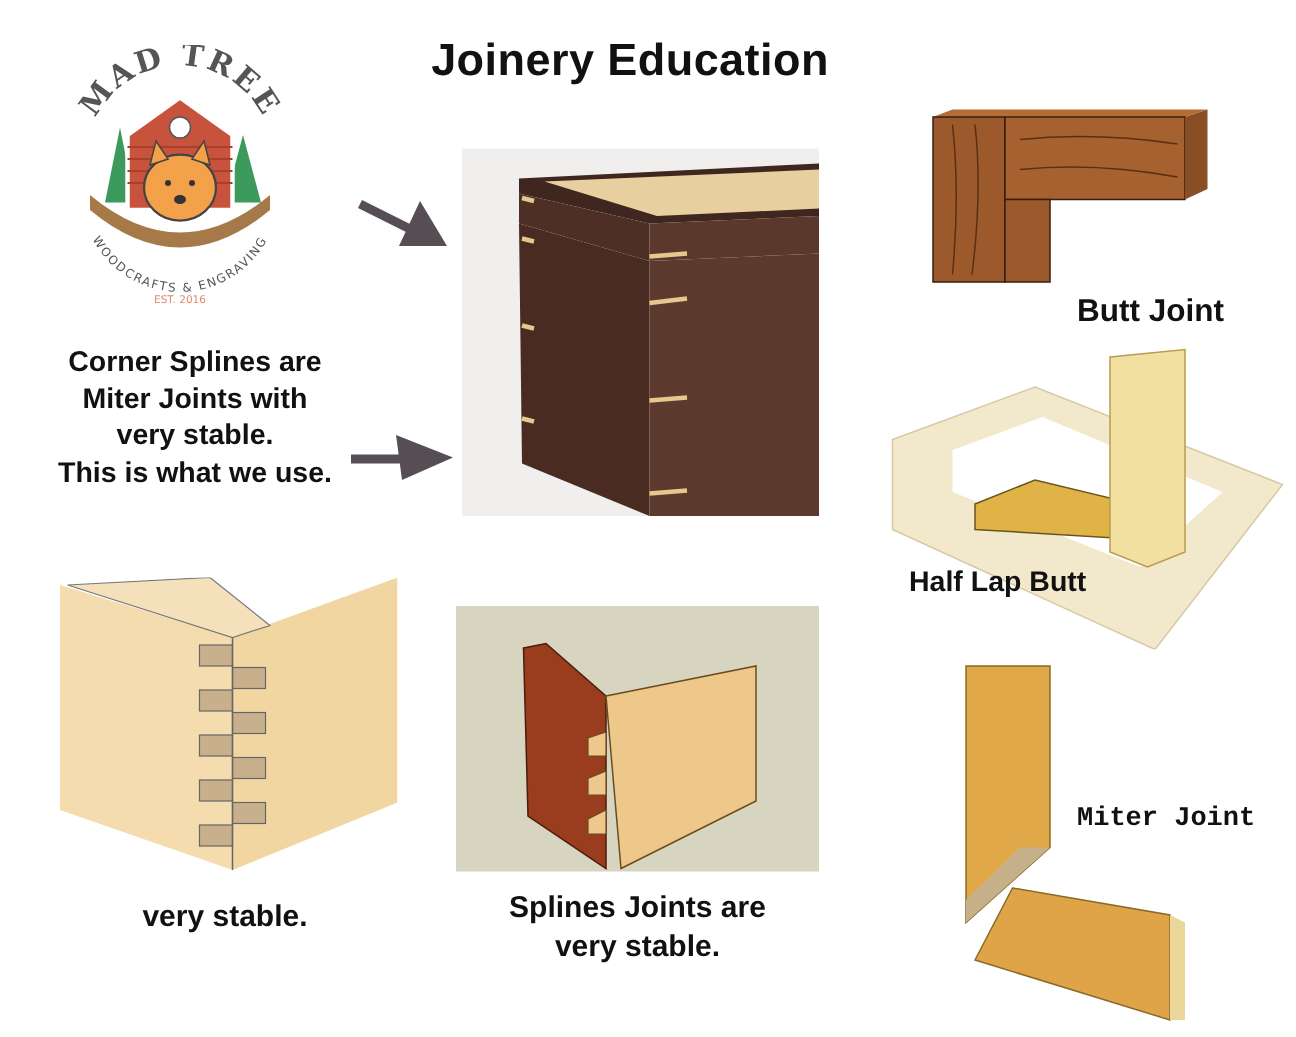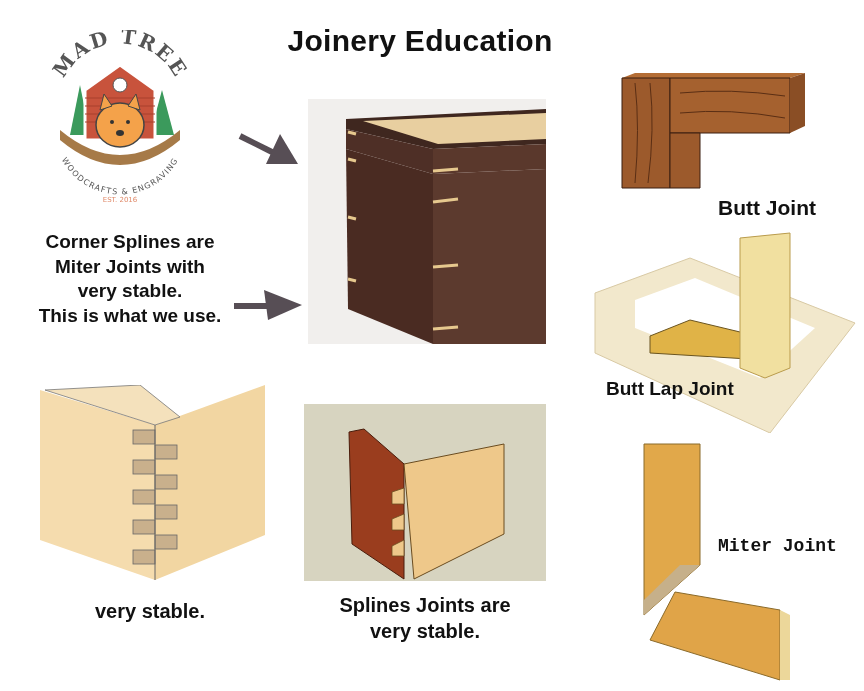--- a/index.html
+++ b/index.html
@@ -106,21 +106,21 @@
   <div class="abs cap" style="left:118px;top:86px;font-size:21px;margin-top:42px;">Butt Joint</div>
 </div>
 
 <div class="abs" style="left:590px;top:228px;width:270px;height:205px;">
   <svg width="270" height="205" viewBox="0 0 270 205">
     <polygon points="5,65 100,30 265,95 180,205 5,125" fill="#f2e8cc" stroke="#d8c9a4"></polygon>
     <polygon points="45,72 105,50 225,100 170,150 45,100" fill="#fff"></polygon>
     <polygon points="60,108 100,92 175,110 175,132 60,125" fill="#e0b347" stroke="#6a5420"></polygon>
     <polygon points="150,10 200,5 200,140 175,150 150,140" fill="#f1e0a0" stroke="#b99b4c"></polygon>
   </svg>
-  <div class="abs cap" style="left:16px;top:150px;font-size:19px;">Butt Lap Joint</div>
+  <div class="abs cap" style="left:16px;top:150px;font-size:19px;">Half Lap Butt</div>
 </div>
 
 <div class="abs" style="left:640px;top:440px;width:220px;height:245px;">
   <svg width="220" height="245" viewBox="0 0 220 245">
     <polygon points="4,4 60,4 60,125 4,175" fill="#e1a84a" stroke="#8a6a2a"></polygon>
     <polygon points="4,175 60,125 40,125 4,160" fill="#c6b08a"></polygon>
     <polygon points="35,152 140,170 140,240 10,200" fill="#e0a448" stroke="#8a6a2a"></polygon>
     <polygon points="140,170 150,175 150,240 140,240" fill="#ecd79a"></polygon>
   </svg>
   <div class="abs cap" style="left:78px;top:96px;font-size:18px;font-family:Liberation Mono, monospace;">Miter Joint</div>

